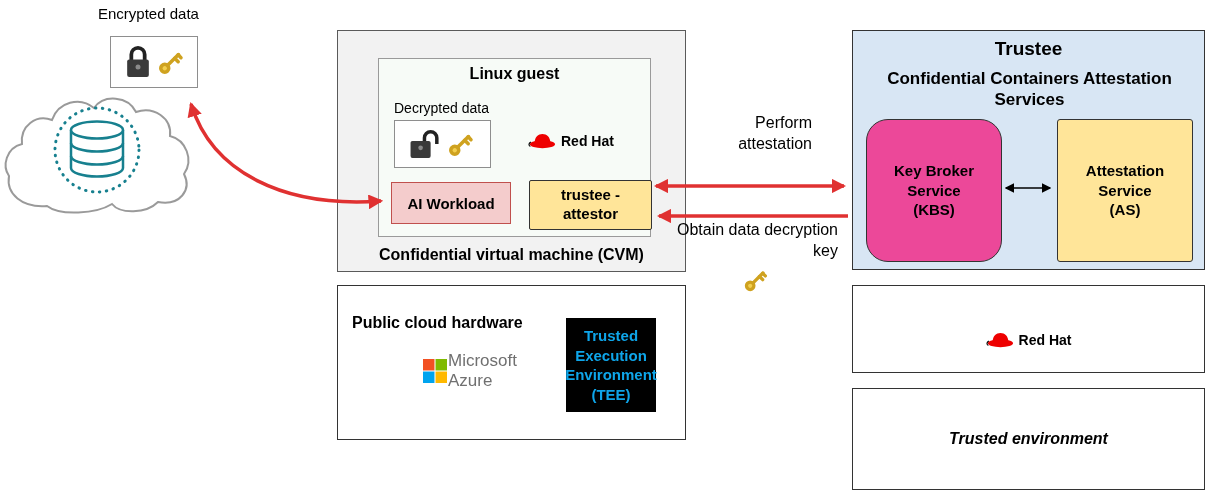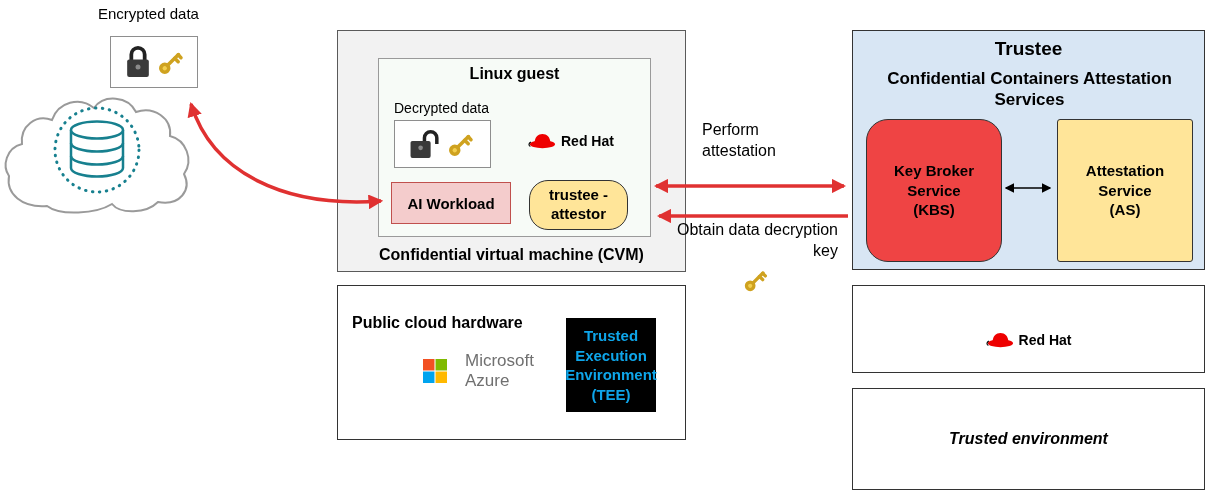--- a/index.html
+++ b/index.html
@@ -20,50 +20,50 @@
   .cvm-box{left:337px;top:30px;width:349px;height:242px;background:#f2f2f2;border:1px solid #5a5a5a;}
   .linux-guest{left:40px;top:27px;width:273px;height:179px;background:#f7fbf7;border:1px solid #9a9a9a;position:absolute;box-sizing:border-box;}
   .lg-title{position:absolute;left:0;top:6px;width:100%;text-align:center;font-weight:bold;font-size:16px;}
   .decrypted-label{position:absolute;left:15px;top:41px;font-size:14px;}
   .decrypted-box{position:absolute;left:15px;top:61px;width:97px;height:48px;background:#fff;border:1px solid #8e8e8e;
     display:flex;align-items:center;justify-content:center;gap:3px;box-sizing:border-box;}
   .redhat-logo{display:flex;align-items:center;gap:5px;font-weight:bold;font-size:14px;}
   .lg-redhat{position:absolute;left:149px;top:72px;}
   .ai-workload{position:absolute;left:12px;top:123px;width:120px;height:42px;background:#f4cccc;border:1.5px solid #c0504d;
     font-weight:bold;font-size:15px;box-sizing:border-box;}
-  .trustee-attestor{position:absolute;left:150px;top:121px;width:99px;height:50px;background:#ffe599;border:1.5px solid #333;
-    border-radius:19px;font-weight:bold;font-size:15px;line-height:1.25;box-sizing:border-box;padding:0 12px;}
+  .trustee-attestor{position:absolute;left:150px;top:121px;width:123px;height:50px;background:#ffe599;border:1.5px solid #333;
+    border-radius:2px;font-weight:bold;font-size:15px;line-height:1.25;box-sizing:border-box;padding:0 12px;}
   .cvm-label{position:absolute;left:0;bottom:7px;width:100%;text-align:center;font-weight:bold;font-size:16px;}
 
   
   .hardware-box{left:337px;top:285px;width:349px;height:155px;border:1px solid #333;}
   .hw-title{position:absolute;left:14px;top:28px;font-weight:bold;font-size:16px;}
-  .azure-logo{position:absolute;left:46px;top:65px;display:flex;align-items:center;gap:18px;padding-left:39px;}
+  .azure-logo{position:absolute;left:46px;top:65px;display:flex;align-items:center;gap:1px;padding-left:39px;}
   .azure-text{font-size:17px;color:#707070;line-height:1.15;}
   .tee-box{position:absolute;left:228px;top:32px;width:90px;height:94px;background:#000;color:#0ea5e9;
     font-weight:bold;font-size:15px;line-height:1.3;box-sizing:border-box;padding:0 8px;}
 
   
   .trustee-panel{left:852px;top:30px;width:353px;height:240px;background:#d8e6f4;border:1px solid #333;}
   .trustee-title{position:absolute;left:0;top:7px;width:100%;text-align:center;font-weight:bold;font-size:19px;}
   .trustee-subtitle{position:absolute;left:30px;top:37px;width:293px;text-align:center;font-weight:bold;font-size:17px;line-height:1.25;}
-  .kbs-box{position:absolute;left:13px;top:88px;width:136px;height:143px;background:#ef4444;border:1.5px solid #333;
+  .kbs-box{position:absolute;left:13px;top:88px;width:136px;height:143px;background:#ec4899;border:1.5px solid #333;
     border-radius:22px;font-weight:bold;font-size:15px;line-height:1.3;box-sizing:border-box;padding:0 20px;}
   .as-box{position:absolute;left:204px;top:88px;width:136px;height:143px;background:#ffe599;border:1.5px solid #333;
     border-radius:3px;font-weight:bold;font-size:15px;line-height:1.3;box-sizing:border-box;padding:0 25px;}
 
   
   .container-image-box{left:852px;top:285px;width:353px;height:88px;border:1px solid #333;}
   .ci-title{position:absolute;left:0;top:16px;width:100%;text-align:center;font-weight:bold;font-size:16px;}
   .ci-redhat{position:absolute;left:0;top:44px;width:100%;display:flex;justify-content:center;}
   .trusted-env-box{left:852px;top:388px;width:353px;height:102px;border:1px solid #333;font-style:italic;}
   .te-title{font-weight:bold;font-size:16px;width:100%;height:100%;}
 
   
-  .perform-label{left:702px;top:120px;width:110px;text-align:left;font-size:16px;line-height:1.3;z-index:5;}
+  .perform-label{left:702px;top:113px;width:110px;text-align:right;font-size:16px;line-height:1.3;z-index:5;}
   .obtain-label{left:673px;top:220px;width:165px;text-align:right;font-size:16px;line-height:1.3;z-index:5;}
   .obtain-key-icon{display:flex;justify-content:center;margin-top:4px;}
 
   
   .overlay{position:absolute;left:0;top:0;z-index:10;pointer-events:none;}
   .cloud-svg{position:absolute;left:0;top:78px;z-index:1;}
 </style>
 </head>
 <body>
 

